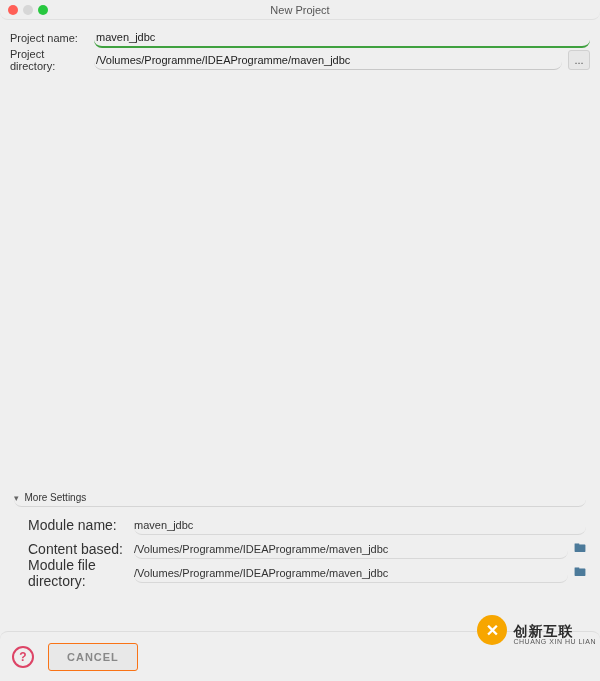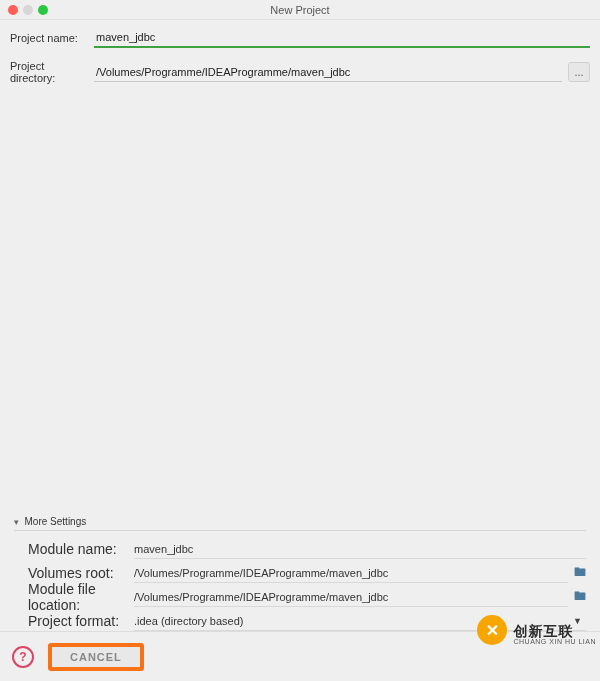--- a/index.html
+++ b/index.html
@@ -1,15 +1,15 @@
 <!DOCTYPE html>
 <html><head>
 <meta charset="utf-8">
 <style>
-  * { box-sizing: border-box; }
+  * { box-sizing: border-box; border-radius: 8px; }
   html, body { margin: 0; padding: 0; }
   body {
     width: 600px;
     height: 681px;
     background: #efefef;
     font-family: -apple-system, "Helvetica Neue", Arial, sans-serif;
     font-size: 11px;
     color: #333;
     position: relative;
     overflow: hidden;
@@ -28,21 +28,21 @@
   .dot { width: 10px; height: 10px; border-radius: 50%; }
   .dot.red { background: #ff5f57; }
   .dot.gray { background: #d7d7d7; }
   .dot.green { background: #28c840; }
   .title {
     position: absolute; left: 0; right: 0; text-align: center;
     font-size: 11px; color: #555; pointer-events: none;
   }
 
   .content { padding: 8px 10px 0 10px; }
-  .row { display: flex; align-items: center; margin-bottom: 12px; }
+  .row { display: flex; align-items: center; margin-bottom: 0; }
   .label {
     width: 84px; flex-shrink: 0; text-align: left; padding-right: 4px;
     font-size: 11px; color: #333;
   }
   .field-wrap { flex: 1; position: relative; display: flex; align-items: center; }
   .field {
     flex: 1; height: 20px; background: #efefef; border: none;
     border-bottom: 1px solid #c8c8c8; padding: 0 2px; font-size: 11px;
     color: #222; outline: none;
   }
@@ -81,21 +81,21 @@
     background: #efefef;
   }
   .help-btn {
     width: 22px; height: 22px; border-radius: 50%;
     border: 2px solid #d46; color: #d46; font-weight: bold;
     display: flex; align-items: center; justify-content: center;
     font-size: 12px; background: #efefef; cursor: pointer;
   }
   .cancel-btn {
     margin-left: 14px; height: 28px; padding: 0 18px;
-    background: #e8e8e8; border: 4px solid #f97316; border-radius: 3px;
+    background: #e8e8e8; border: 1px solid #f97316; border-radius: 3px;
     color: #888; letter-spacing: 1px; font-size: 11px; font-weight: 600;
     cursor: pointer;
   }
 
   .watermark {
     position: absolute; right: 4px; bottom: 36px;
     display: flex; align-items: center; gap: 6px;
     pointer-events: none;
   }
   .wm-badge {
@@ -144,39 +144,32 @@
   </div>
 
   <div class="settings-block">
     <div class="srow">
       <div class="slabel">Module name:</div>
       <div class="svalue">
         <span>maven_jdbc</span>
       </div>
     </div>
     <div class="srow">
-      <div class="slabel">Volumes root:</div>
+      <div class="slabel">Content based:</div>
       <div class="svalue">
         <span>/Volumes/Programme/IDEAProgramme/maven_jdbc</span>
       </div>
       <span class="folder-icon">🖿</span>
     </div>
     <div class="srow">
-      <div class="slabel">Module file location:</div>
+      <div class="slabel">Module file directory:</div>
       <div class="svalue">
         <span>/Volumes/Programme/IDEAProgramme/maven_jdbc</span>
       </div>
       <span class="folder-icon">🖿</span>
-    </div>
-    <div class="srow">
-      <div class="slabel">Project format:</div>
-      <div class="svalue">
-        <span>.idea (directory based)</span>
-        <span class="dropdown-icon">▼</span>
-      </div>
     </div>
   </div>
 </div>
 
 <div class="footer">
   <div class="help-btn">?</div>
   <button class="cancel-btn">CANCEL</button>
 </div>
 
 <div class="watermark">

